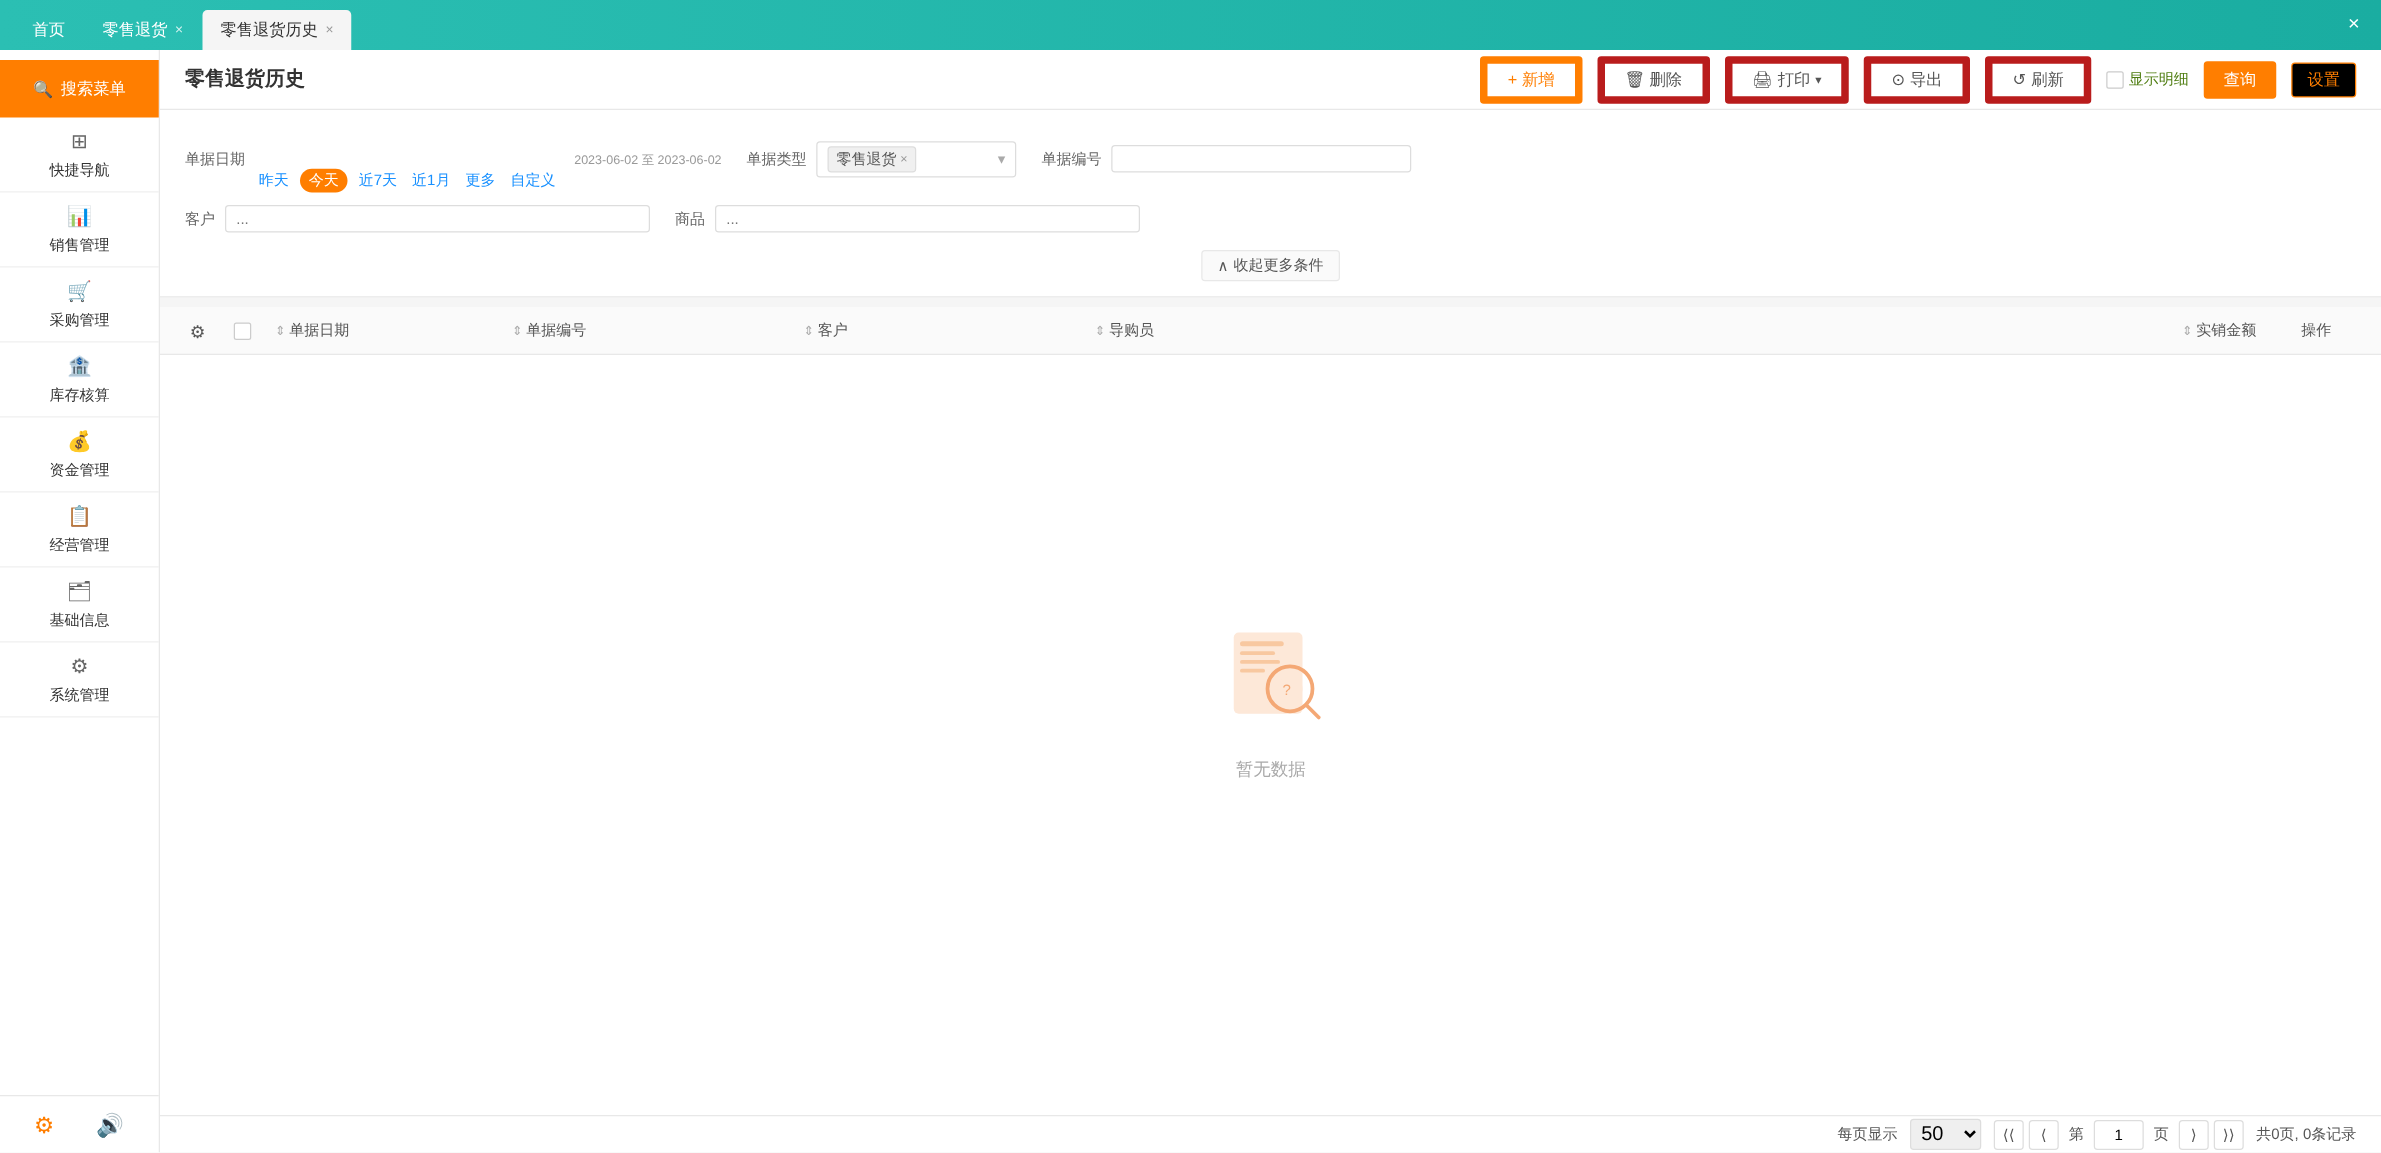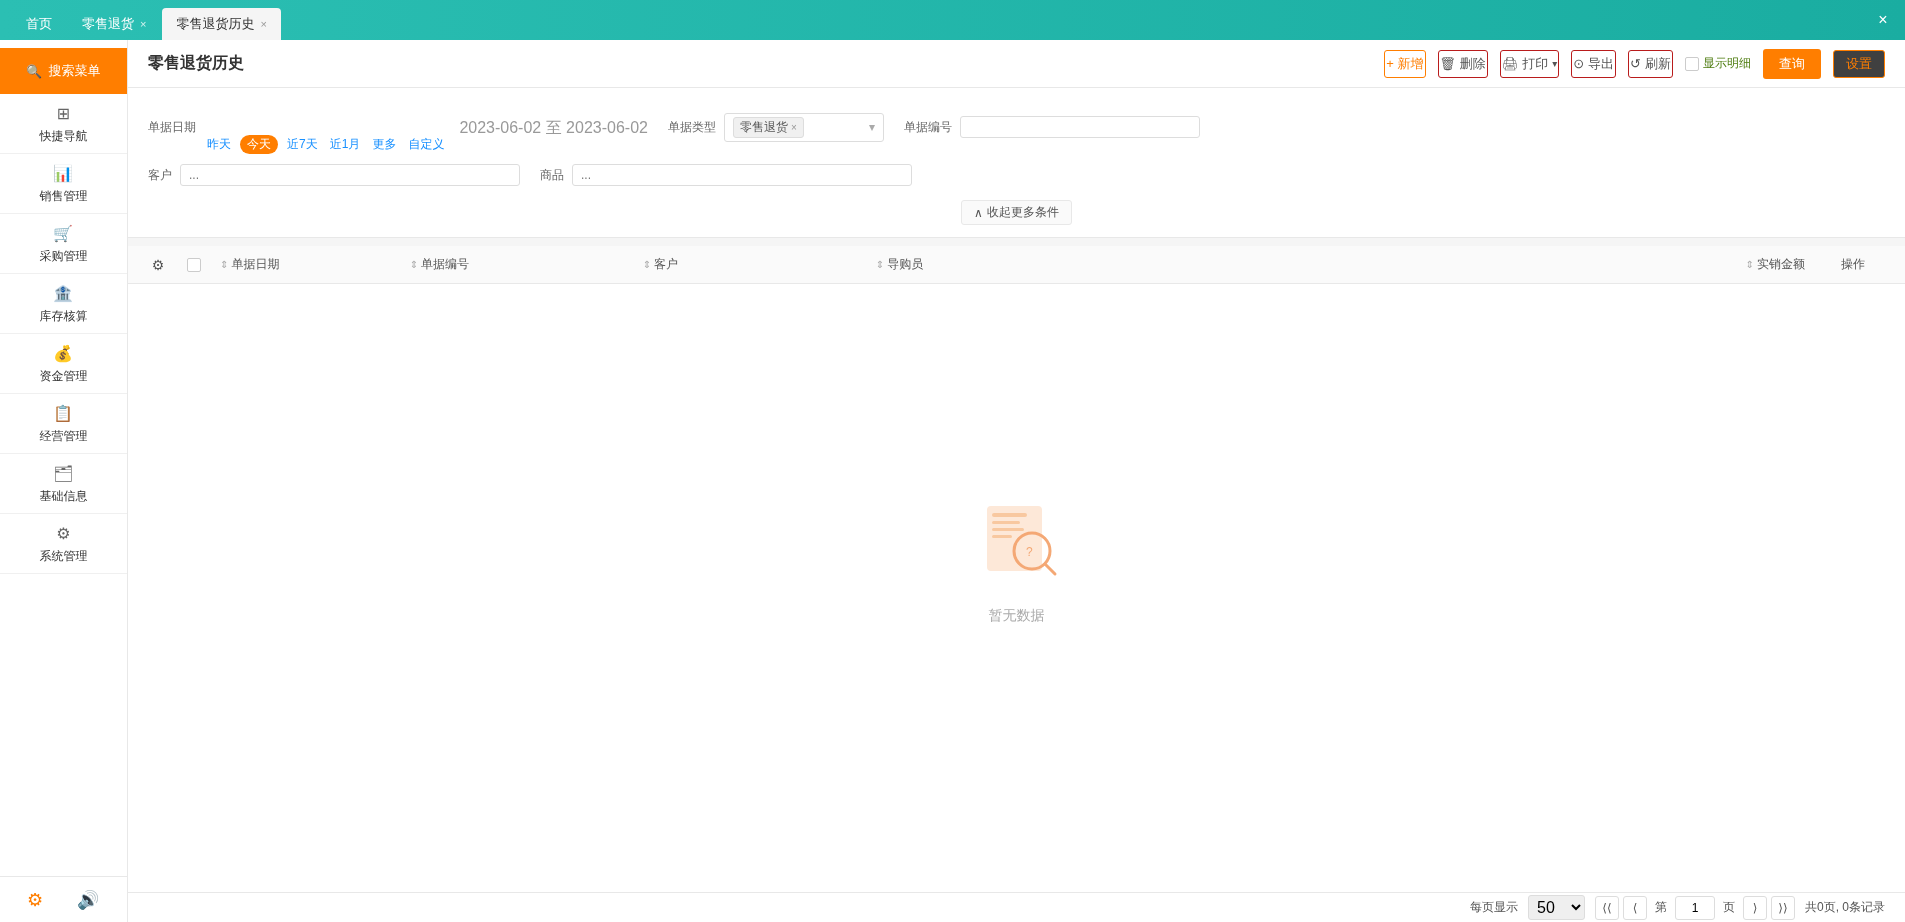--- a/index.html
+++ b/index.html
@@ -142,37 +142,37 @@
       align-items: center;
       gap: 12px;
     }
     .action-btn {
       display: flex;
       align-items: center;
       gap: 4px;
       font-size: 13px;
       color: #555;
       cursor: pointer;
-      padding: 4px 1px;
-      border-radius: 3px;
-      border: 1px solid #b91c1c;
+      padding: 4px 16px;
+      border-radius: 3px;
+      border: 6px solid #b91c1c;
       background: #fff;
     }
     .btn-new { color: #ff7e00; border-color: #ff7e00; }
     .btn-query {
       background: #ff7e00;
       color: #fff;
       border: none;
       padding: 6px 16px;
       font-size: 13px;
       border-radius: 3px;
       cursor: pointer;
     }
     .btn-settings {
-      background: #404040;
+      background: #000000;
       color: #ff7e00;
       border: 1px solid #ff7e00;
       padding: 4px 12px;
       font-size: 13px;
       border-radius: 3px;
       cursor: pointer;
     }
     .display-detail {
       display: flex;
       align-items: center;
@@ -217,21 +217,21 @@
       cursor: pointer;
       padding: 1px 3px;
     }
     .date-opt.active {
       background: #ff7e00;
       color: #fff;
       border-radius: 10px;
       padding: 1px 7px;
     }
     .date-range {
-      font-size: 16px;
+      font-size: 10px;
       color: #999;
       margin-top: 2px;
     }
     .filter-input {
       border: 1px solid #ddd;
       border-radius: 3px;
       padding: 3px 8px;
       font-size: 12px;
       outline: none;
       width: 200px;

